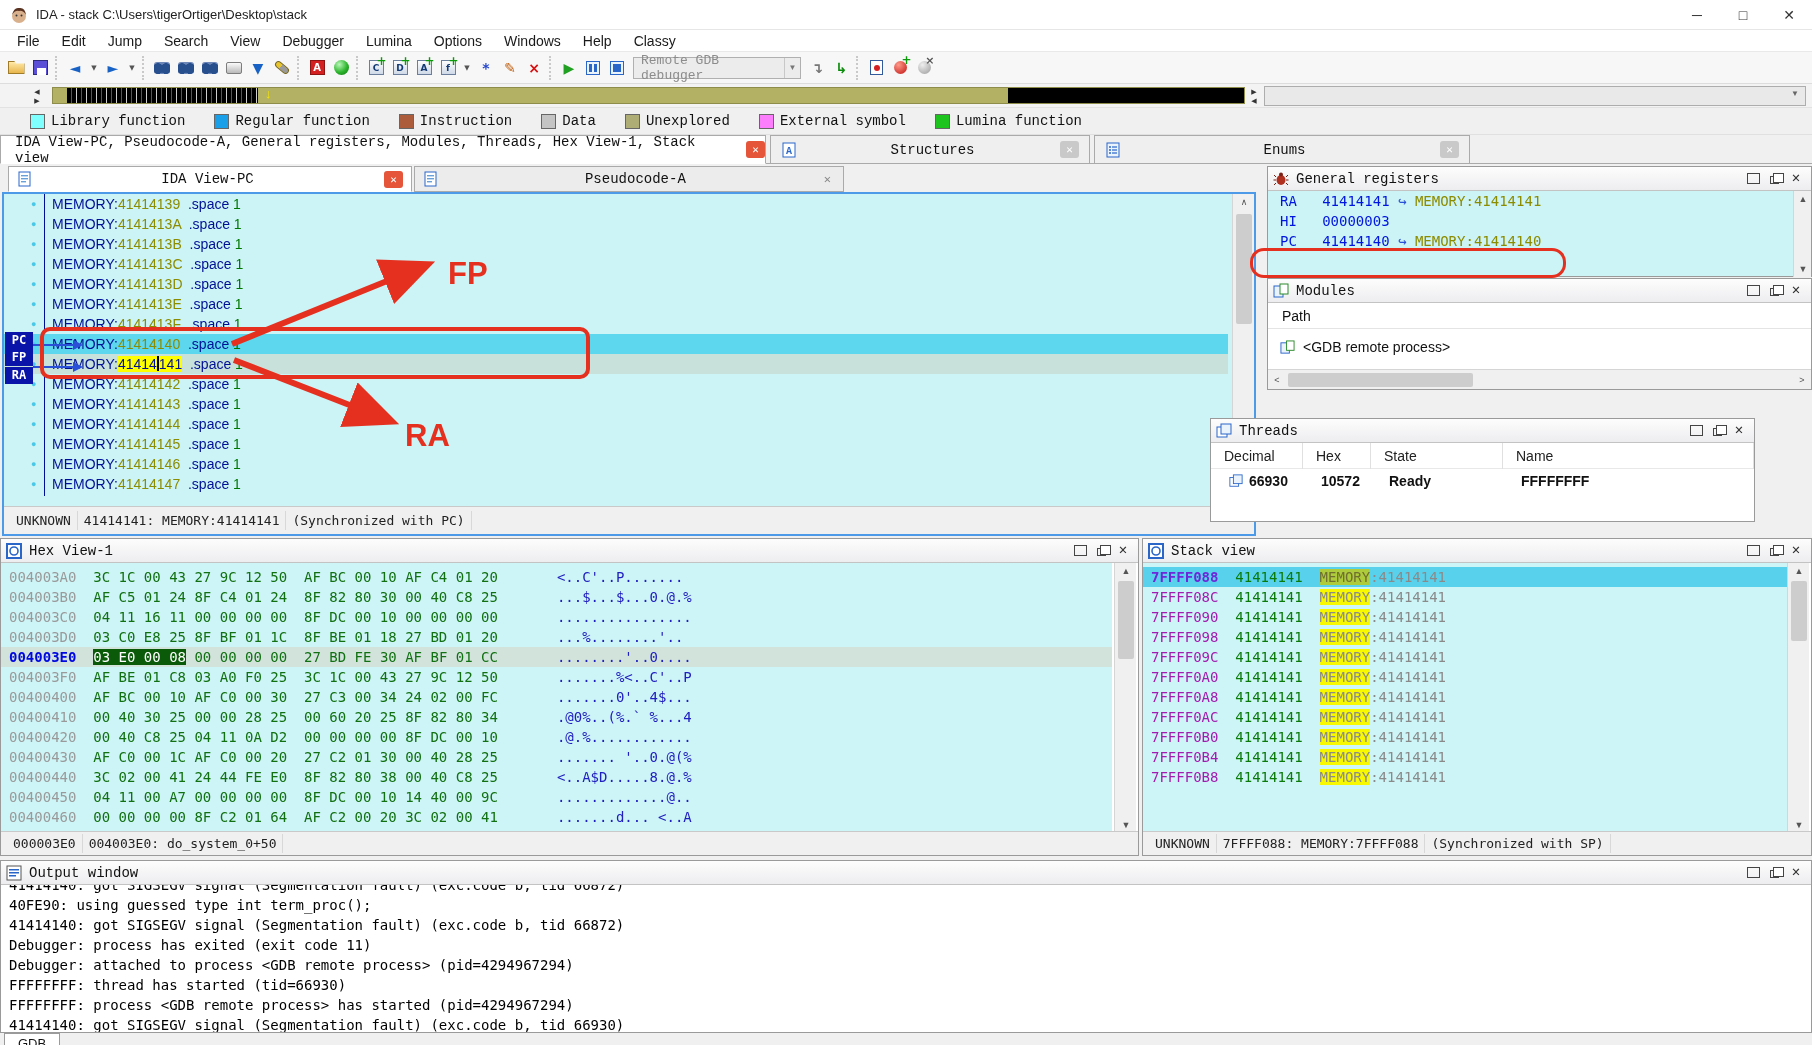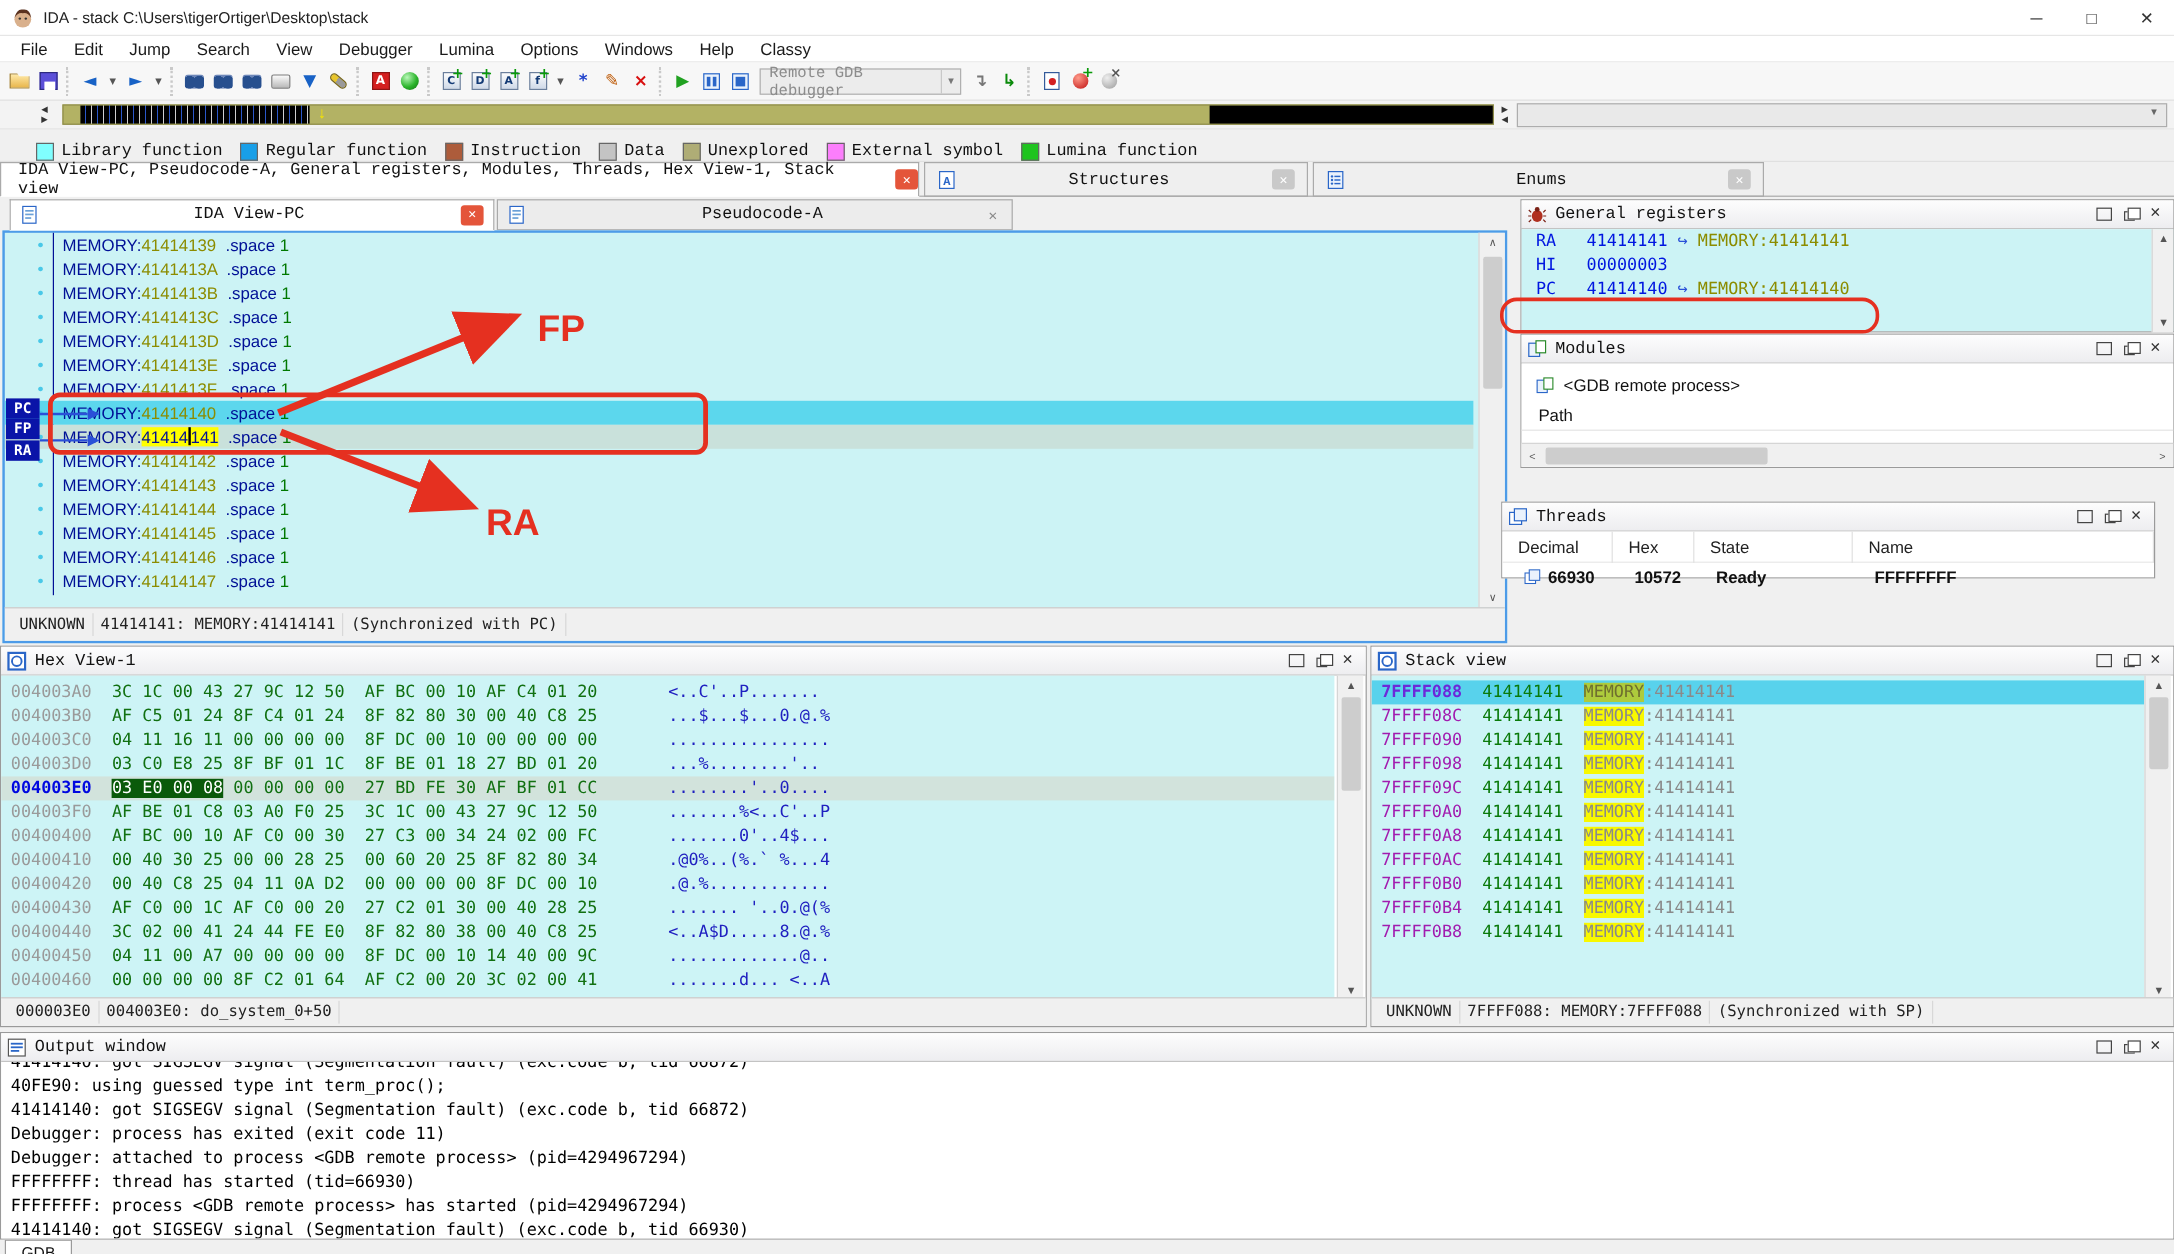--- a/index.html
+++ b/index.html
@@ -56,21 +56,21 @@
   #navband { left:52px; top:3px; width:1193px; height:17px; background:#b3b264; border:1px solid #8e8d4a; position:absolute; }
   #band-stripes { position:absolute; left:14px; top:0; width:191px; height:15px;
      background:repeating-linear-gradient(90deg,#000 0 4px,#2a57c8 4px 5px,#000 5px 9px,#cfcfcf 9px 10px); }
   #band-black { position:absolute; left:955px; top:0; width:236px; height:15px; background:#000; }
   #band-marker { position:absolute; left:212px; top:-2px; color:#f6e400; font-size:13px; font-weight:bold; }
   .bandArrR { left:1248px; width:12px; height:9px; font-size:7px; color:#333; text-align:center; line-height:9px; }
   #band-combo { left:1264px; top:2px; width:542px; height:20px; background:#e9e9e9; border:1px solid #adadad; position:absolute; }
   #band-combo .dd { position:absolute; right:2px; top:2px; width:16px; height:14px; font-size:8px; color:#666; text-align:center; }
 
   
-  #legend { left:0; top:108px; width:1812px; height:27px; background:#f0f0f0; display:flex; align-items:flex-end; padding-left:30px; gap:15px; border-bottom:1px solid #e0e0e0; }
+  #legend { left:0; top:108px; width:1812px; height:27px; background:#f0f0f0; display:flex; align-items:center; padding-left:30px; gap:29px; border-bottom:1px solid #e0e0e0; }
   .leg { display:flex; align-items:center; gap:6px; }
   .leg i { width:15px; height:15px; border:1px solid #666; display:inline-block; }
   .leg span { font-family:"Liberation Mono",monospace; font-size:14px; color:#111; }
 
   
   #dtabs { left:0; top:135px; width:1812px; height:29px; }
   #dtabs::after { content:""; position:absolute; left:0; bottom:0; width:100%; height:1px; background:#aaa; }
   .dtab { position:absolute; top:0; height:29px; display:flex; align-items:center; font-family:"Liberation Mono",monospace; font-size:14px; border:1px solid #aaa; }
   .dtab.active { background:#fff; border-bottom:1px solid #fff; z-index:2; }
   .dtab.inactive { background:#efefef; }
@@ -127,21 +127,21 @@
   .rrow { height:20px; font-size:14px; line-height:20px; white-space:pre; padding-left:12px; }
   .rblue { color:#0016e0; } .rarr { color:#2a50d8; } .rref { color:#8c8c00; }
 
   
   #mod-pane { left:1267px; top:278px; width:545px; height:112px; }
   #mod-body { position:absolute; left:0; top:24px; right:0; bottom:0; background:#fff; }
   #mod-colhdr { height:26px; line-height:26px; padding-left:14px; font-size:14px; border-bottom:1px solid #e4e4e4; }
   #mod-row { height:24px; display:flex; align-items:center; padding-left:12px; gap:8px; font-size:14px; margin-top:6px; }
 
   
-  #thr-pane { left:1251px; top:418px; width:545px; height:64px; }
+  #thr-pane { left:1210px; top:418px; width:545px; height:104px; }
   #thr-body { position:absolute; left:0; top:24px; right:0; bottom:0; background:#fff; }
   #thr-cols { display:flex; height:26px; align-items:center; border-bottom:1px solid #e8e8e8; }
   #thr-cols span { font-size:14px; color:#222; padding-left:13px; border-right:1px solid #e0e0e0; height:26px; line-height:26px; }
   #thr-row { display:flex; height:24px; align-items:center; font-size:14px; font-weight:bold; }
   #thr-row span { padding-left:18px; }
   .cw0{width:92px;} .cw1{width:68px;} .cw2{width:132px;} .cw3{flex:1;}
   #thr-row .cw0 { display:flex; align-items:center; gap:6px; }
 
   
   #hex-pane { left:0; top:538px; width:1139px; height:318px; }
@@ -495,28 +495,28 @@
         <rect x="7" y="1" width="8" height="10" fill="#fff" stroke="#2a8a2a"></rect>
       </svg>
     <span>Modules</span>
     <div class="winbtns">
       <span class="pb pb-max"></span>
       <span class="pb pb-float"></span>
       <span class="pb-close">✕</span>
     </div>
   </div>
   <div id="mod-body">
+    <div id="mod-colhdr">Path</div>
     <div id="mod-row">
       <svg width="15" height="15" viewBox="0 0 16 16">
           <rect x="1" y="3" width="9" height="11" fill="#eaf2fc" stroke="#2a66c8"></rect>
           <rect x="7" y="1" width="8" height="10" fill="#fff" stroke="#2a8a2a"></rect>
         </svg>
       <span>&lt;GDB remote process&gt;</span>
     </div>
-    <div id="mod-colhdr">Path</div>
     <div class="hsb" style="left:0;right:0;bottom:0;">
       <span class="sbtn" style="left:0;">&lt;</span>
       <div class="sthumb" style="left:20px;width:185px;"></div>
       <span class="sbtn" style="right:0;">&gt;</span>
     </div>
   </div>
 </div>
 
 <div id="thr-pane" class="pane">
   <div class="pane-header">

